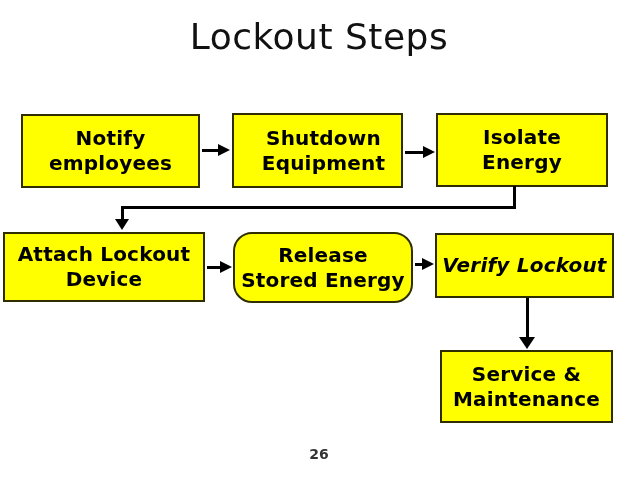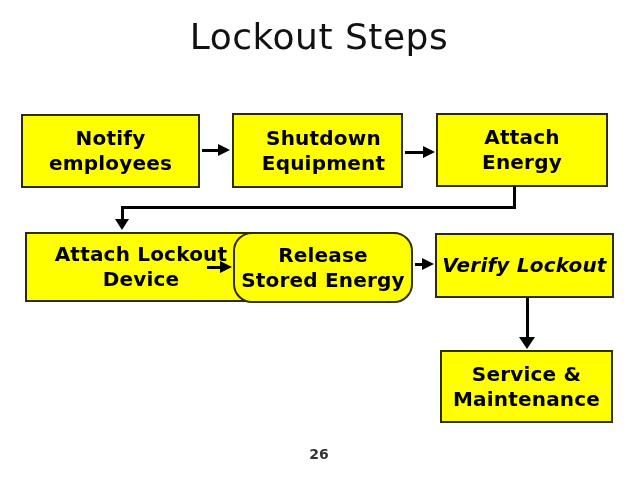--- a/index.html
+++ b/index.html
@@ -35,21 +35,21 @@
     text-align: center;
     font-weight: bold;
     font-size: 20px;
     line-height: 25px;
     color: var(--box-text, #000000);
     letter-spacing: 0.2px;
   }
   .box-notify   { left: 21px;  top: 114px; width: 179px; height: 74px; }
   .box-shutdown { left: 232px; top: 113px; width: 171px; height: 75px; padding-left: 12px; }
   .box-isolate  { left: 436px; top: 113px; width: 172px; height: 74px; }
-  .box-attach   { left: 25px;  top: 232px; width: 232px; height: 70px; }
+  .box-attach   { left: 3px;  top: 232px; width: 202px; height: 70px; }
   .box-release  { left: 233px; top: 232px; width: 180px; height: 71px; border-radius: 19px; }
   .box-verify   { left: 435px; top: 233px; width: 179px; height: 65px; font-style: italic; }
   .box-service  { left: 440px; top: 350px; width: 173px; height: 73px; }
 
   .seg {
     position: absolute;
     background: var(--connector, #000000);
   }
   .head-right {
     position: absolute;
@@ -110,21 +110,21 @@
 
   <div class="flow-box box-shutdown">
     <div>Shutdown</div>
     <div>Equipment</div>
   </div>
 
   <div class="seg a2-shaft"></div>
   <div class="head-right a2-head"></div>
 
   <div class="flow-box box-isolate">
-    <div>Attach</div>
+    <div>Isolate</div>
     <div>Energy</div>
   </div>
 
   <div class="seg elbow-v1"></div>
   <div class="seg elbow-h"></div>
   <div class="seg elbow-v2"></div>
   <div class="head-down elbow-head"></div>
 
   <div class="flow-box box-attach">
     <div>Attach Lockout</div>

